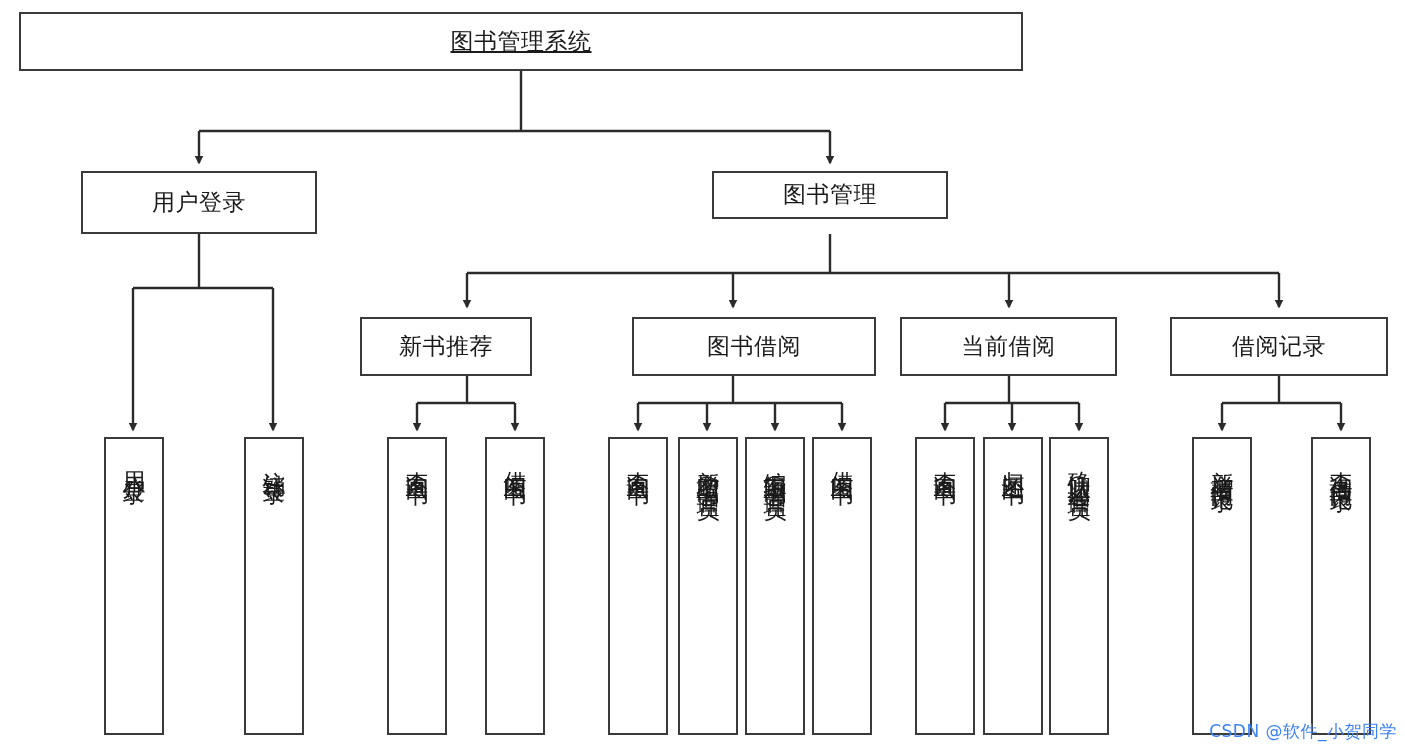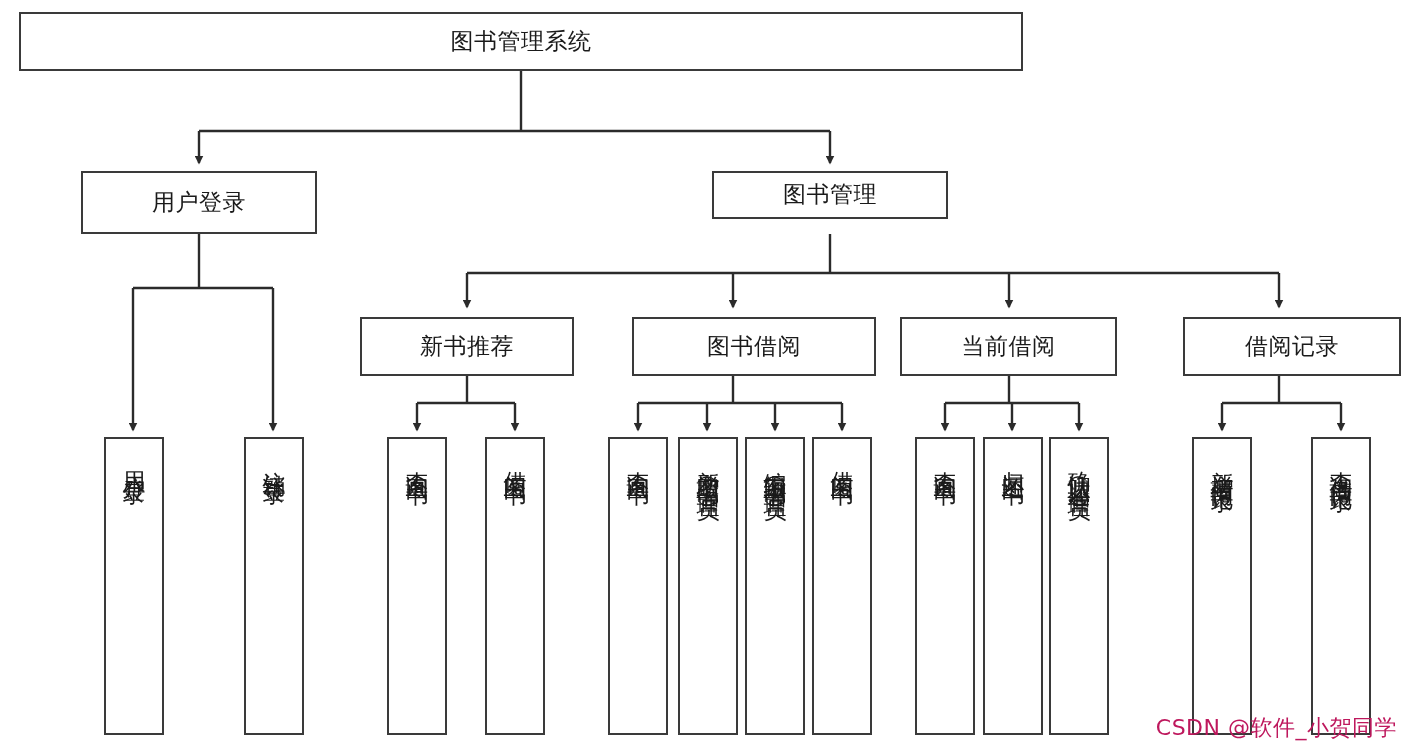--- a/index.html
+++ b/index.html
@@ -43,38 +43,39 @@
     line-height: 1.18;
     color: #1a1a1a;
     white-space: nowrap;
   }
   .node.horizontal .node-label {
     font-size: 23px;
     letter-spacing: 0.5px;
   }
   .node.root .node-label {
     font-size: 23px;
+    text-decoration: underline;
   }
   .node.vertical {
     align-items: flex-start;
     padding-top: 14px;
   }
   .node.vertical .node-label {
     writing-mode: vertical-rl;
     text-orientation: upright;
     font-size: 23px;
     line-height: 1.0;
     letter-spacing: 4px;
   }
   #watermark {
     position: absolute;
     right: 8px;
     bottom: 4px;
-    font-size: 22px;
-    color: #be185d;
+    font-size: 17px;
+    color: #3b82f6;
     letter-spacing: 0.5px;
     white-space: nowrap;
     z-index: 5;
     user-select: none;
     margin-top: 48px;
   }
 </style>
 </head>
 <body>
 
@@ -134,30 +135,30 @@
     <span class="node-label">图书管理系统</span>
   </div>
 
   <div class="node horizontal" style="left:81px; top:171px; width:236px; height:63px;">
     <span class="node-label">用户登录</span>
   </div>
   <div class="node horizontal" style="left:712px; top:171px; width:236px; height:48px;">
     <span class="node-label">图书管理</span>
   </div>
 
-  <div class="node horizontal" style="left:360px; top:317px; width:214px; height:59px;align-items:center;">
+  <div class="node horizontal" style="left:360px; top:317px; width:172px; height:59px;align-items:center;">
     <span class="node-label">新书推荐</span>
   </div>
   <div class="node horizontal" style="left:632px; top:317px; width:244px; height:59px;">
     <span class="node-label">图书借阅</span>
   </div>
   <div class="node horizontal" style="left:900px; top:317px; width:217px; height:59px;">
     <span class="node-label">当前借阅</span>
   </div>
-  <div class="node horizontal" style="left:1170px; top:317px; width:218px; height:59px;margin-left:13px;">
+  <div class="node horizontal" style="left:1170px; top:317px; width:218px; height:59px;">
     <span class="node-label">借阅记录</span>
   </div>
 
   <div class="node vertical" style="left:104px; top:437px; width:60px; height:298px;">
     <span class="node-label">用户登录</span>
   </div>
   <div class="node vertical" style="left:244px; top:437px; width:60px; height:298px;">
     <span class="node-label">注销登录</span>
   </div>
 

